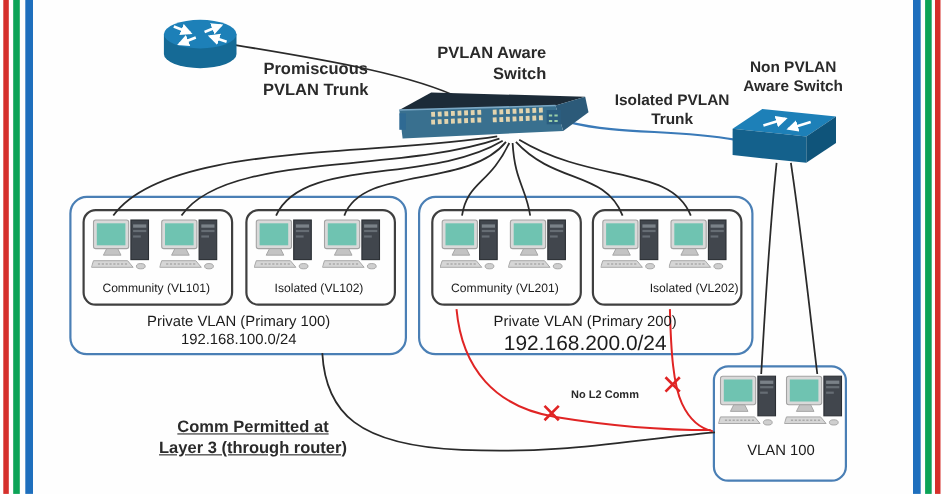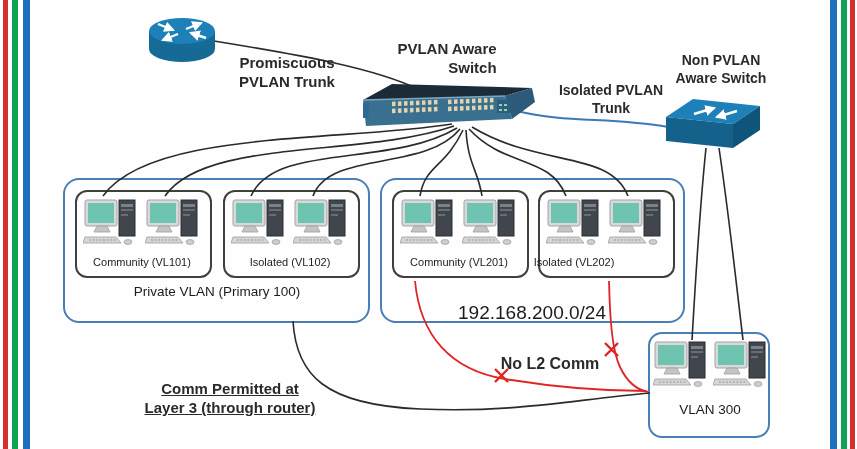--- a/index.html
+++ b/index.html
@@ -5,21 +5,21 @@
   html,body{margin:0;padding:0;background:#fff;}
   #canvas{
     position:relative;width:857px;height:449px;background:#fefefe;overflow:hidden;
     font-family:"Liberation Sans",sans-serif;color:var(--text);
   }
   .stripe{position:absolute;top:0;bottom:0;}
   .lbl{position:absolute;text-align:center;transform:translateX(-50%);white-space:nowrap;line-height:1.25;}
   .lbl-big{font-size:15px;font-weight:bold;color:#2a2a2a;}
   .lbl-med{font-size:14px;font-weight:bold;color:#2a2a2a;}
   .lbl-box{font-size:11px;color:#1c1c1c;}
-  .lbl-small{font-size:16px;font-weight:bold;color:#2a2a2a;}
+  .lbl-small{font-size:10px;font-weight:bold;color:#2a2a2a;}
   .bigbox{position:absolute;border:2px solid var(--box-blue);border-radius:16px;background:transparent;}
   .innerbox{position:absolute;border:2px solid var(--inner-border);border-radius:12px;background:transparent;}
   svg.layer{position:absolute;left:0;top:0;pointer-events:none;}
   .ln{stroke:var(--line);stroke-width:1.6;fill:none;}
   .rd{stroke:var(--red);stroke-width:1.8;fill:none;}
   .rdx{stroke:var(--red);stroke-width:2.4;fill:none;}
   .trunk{stroke:var(--trunk);stroke-width:2;fill:none;}
   .warrow{stroke:#fff;stroke-width:2.4;fill:none;}
 </style>
 </head>
@@ -151,26 +151,28 @@
   </div>
 
   <div class="lbl lbl-med" style="left:721px;top:52px;">
     <div>Non PVLAN</div>
     <div>Aware Switch</div>
   </div>
 
   <div class="lbl lbl-box" style="left:142px;top:256px;">Community (VL101)</div>
   <div class="lbl lbl-box" style="left:290px;top:256px;">Isolated (VL102)</div>
   <div class="lbl lbl-box" style="left:217px;top:284px;font-size:13.5px;">Private VLAN (Primary 100)</div>
+  <div class="lbl lbl-box" style="left:217px;top:301px;font-size:13.5px;">192.168.100.0/24</div>
 
   <div class="lbl lbl-box" style="left:459px;top:256px;">Community (VL201)</div>
-  <div class="lbl lbl-box" style="left:574px;top:256px;">Isolated (VL202)</div>
+  <div class="lbl lbl-box" style="left:631px;top:256px;">Isolated (VL202)</div>
+  <div class="lbl lbl-box" style="left:532px;top:284px;font-size:13.5px;">Private VLAN (Primary 200)</div>
   <div class="lbl lbl-box" style="left:532px;top:301px;font-size:19px;">192.168.200.0/24</div>
 
-  <div class="lbl lbl-box" style="left:710px;top:402px;font-size:13.5px;">VLAN 300</div>
+  <div class="lbl lbl-box" style="left:710px;top:402px;font-size:13.5px;">VLAN 100</div>
 
   <div class="lbl lbl-small" style="left:550px;top:354px;">No L2 Comm</div>
 
   <div class="lbl lbl-big" style="left:230px;top:380px;text-decoration:underline;">
     <div>Comm Permitted at</div>
     <div>Layer 3 (through router)</div>
   </div>
 
 </div>
 

